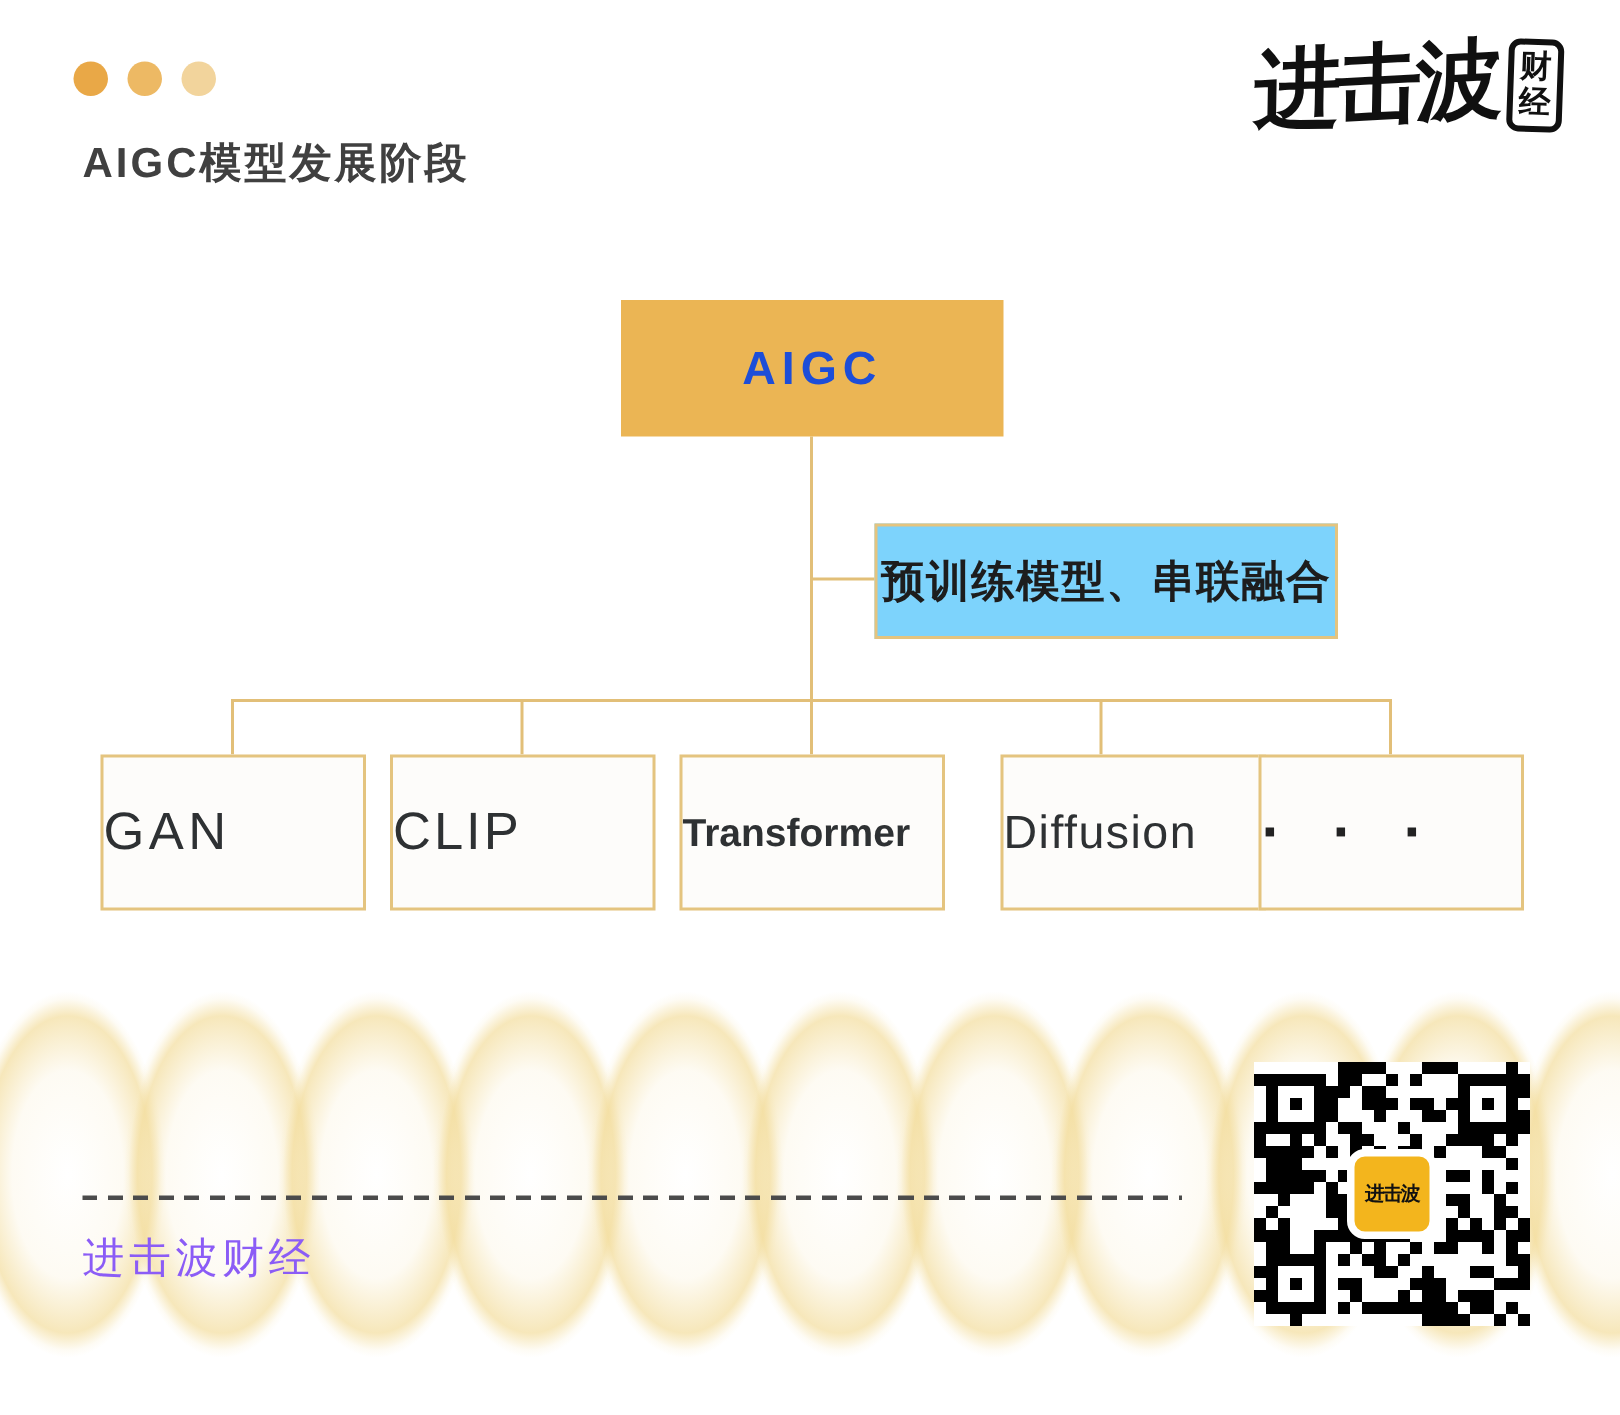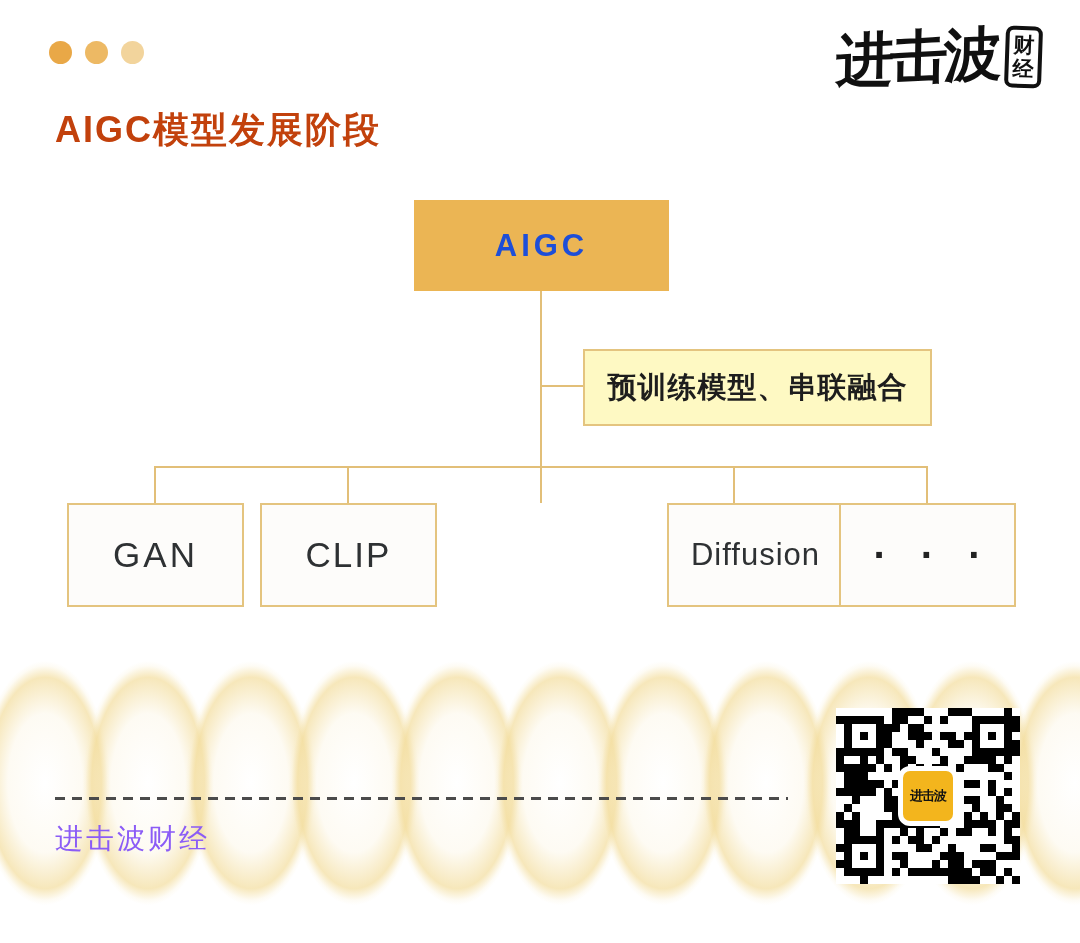--- a/index.html
+++ b/index.html
@@ -16,44 +16,44 @@
       rgba(243,221,157,0.70) 64%,
       rgba(248,235,195,0.18) 71%,
       rgba(255,255,255,0) 74%);
   }
 
   
   .dots { position:absolute; left:49px; top:41px; display:flex; gap:13px; }
   .dot { width:23px; height:23px; border-radius:50%; }
   .dot1 { background:#E9A847; } .dot2 { background:#EDB964; } .dot3 { background:#F2D49C; }
 
-  .page-title { position:absolute; left:55px; top:90px; font-size:36px; font-weight:900;
-    color:#c2410c; letter-spacing:2px;margin-top:16px; }
+  .page-title { position:absolute; left:55px; top:90px; font-size:28px; font-weight:900;
+    color:#404040; letter-spacing:2px; }
 
   .logo { position:absolute; top:26px; right:38px; display:flex; align-items:center; gap:7px; }
   .logo-main { font-size:58px; font-weight:900; color:#101010; letter-spacing:-4px;
     transform:rotate(-3deg) skewX(-4deg); line-height:1; }
   .logo-seal { display:flex; flex-direction:column; align-items:center; justify-content:center;
     border:4px solid #101010; border-radius:8px; background:#ffffff; padding:3px 4px;
     font-size:21px; font-weight:900; color:#101010; line-height:1.15; transform:rotate(2deg); }
 
   
   .line { position:absolute; background:#E2BF78; }
 
   
   .root-box { position:absolute; left:414px; top:200px; width:255px; height:91px;
     background:#EBB554; display:flex; align-items:center; justify-content:center; }
   .root-box span { color:#1d4ed8; font-size:31px; font-weight:700; letter-spacing:4px; }
 
-  .note-box { position:absolute; left:583px; top:349px; width:349px; height:77px;
-    background:#fef9c3; border:2px solid #E4C47F; display:flex; align-items:center; justify-content:center; }
+  .note-box { position:absolute; left:583px; top:349px; width:309px; height:77px;
+    background:#7dd3fc; border:2px solid #E4C47F; display:flex; align-items:center; justify-content:center; }
   .note-box span { color:#1d1d1d; font-size:29px; font-weight:700; letter-spacing:1px; }
 
   .child-box { position:absolute; top:503px; width:177px; height:104px;
-    background:#FDFCFA; border:2px solid #E4C47F; display:flex; align-items:center; justify-content:center; }
+    background:#FDFCFA; border:2px solid #E4C47F; display:flex; align-items:center; }
   .child-box span { color:#2e3133; }
   .c0 { left:67px; }  .c0 span { font-size:35px; font-weight:500; letter-spacing:3px; }
   .c1 { left:260px; } .c1 span { font-size:35px; font-weight:500; letter-spacing:2px; }
   .c2 { left:453px; } .c2 span { font-size:26px; font-weight:700; }
   .c3 { left:646px;margin-left:21px; } .c3 span { font-size:31px; font-weight:500; letter-spacing:1px; }
   .c4 { left:839px; } .c4 span { font-size:40px; font-weight:900; letter-spacing:34px; margin-right:-34px; color:#222; }
 
   
   .dash-line { position:absolute; left:55px; top:797px; width:733px; height:3px;
     background:repeating-linear-gradient(to right, #4b4b4b 0 10px, transparent 10px 17px); }
@@ -121,20 +121,23 @@
   <div class="note-box">
     <span>预训练模型、串联融合</span>
   </div>
 
   <div class="child-box c0">
     <span>GAN</span>
   </div>
   <div class="child-box c1">
     <span>CLIP</span>
   </div>
+  <div class="child-box c2">
+    <span>Transformer</span>
+  </div>
   <div class="child-box c3">
     <span>Diffusion</span>
   </div>
   <div class="child-box c4">
     <span>···</span>
   </div>
 
   <div class="dash-line"></div>
   <div class="brand">进击波财经</div>
 

